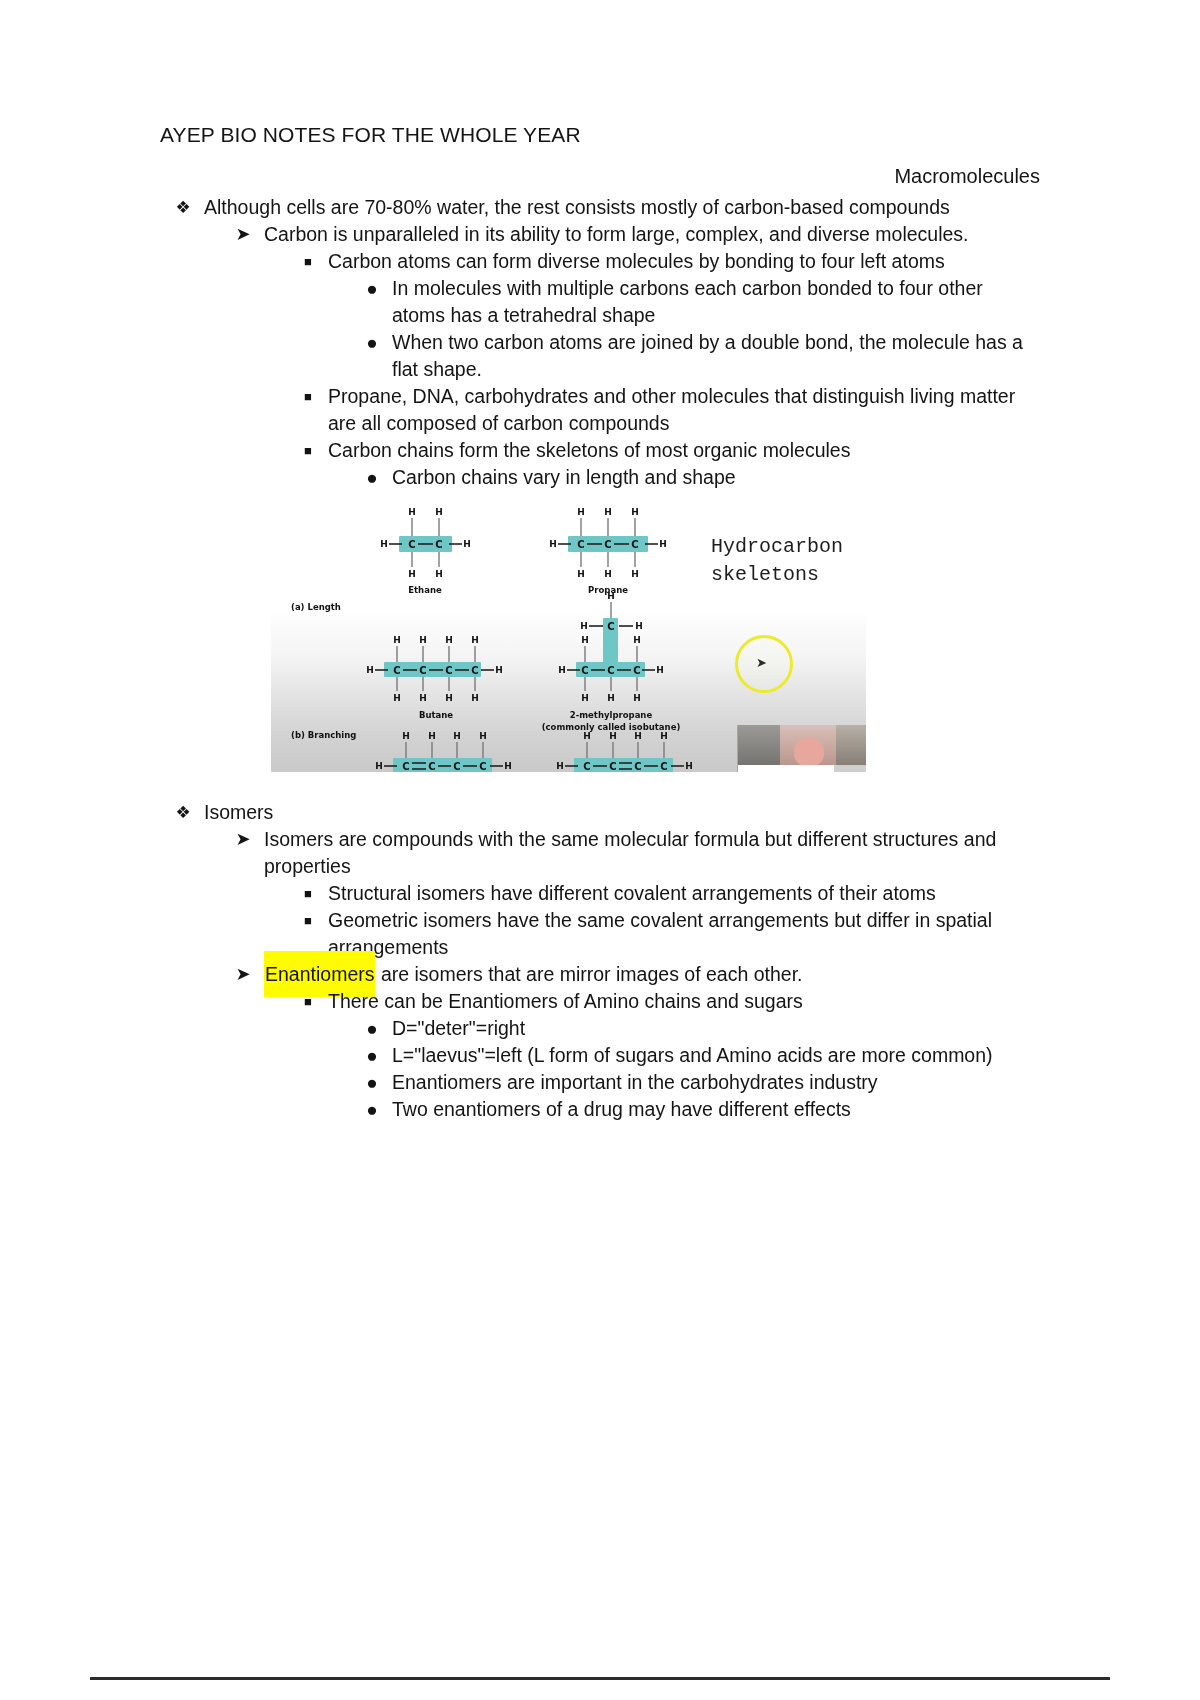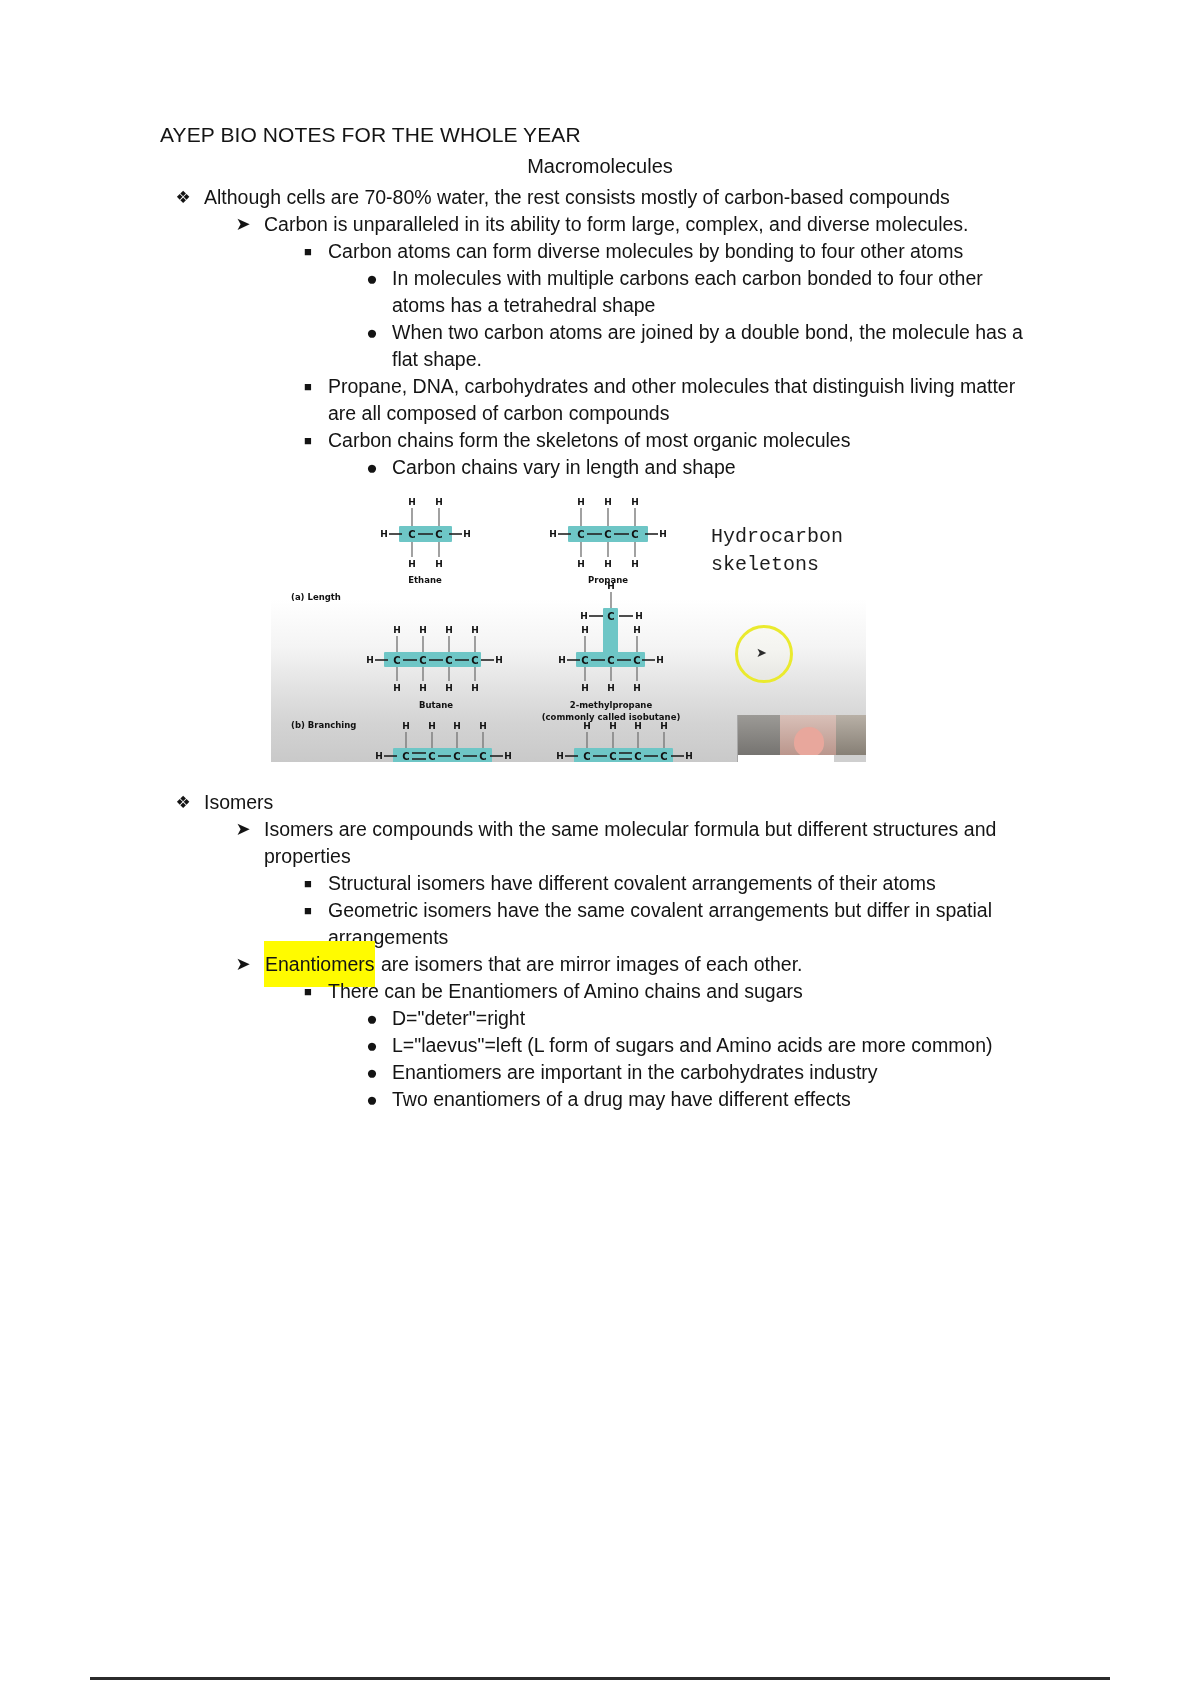--- a/index.html
+++ b/index.html
@@ -34,25 +34,25 @@
   
   .doc-title {
     text-align: left;
     font-size: 21px;
     letter-spacing: 0.1px;
     line-height: 30px;
     color: #141414;
     white-space: nowrap;
   }
   .doc-subtitle {
-    text-align: center;
+    text-align: right;
     font-size: 20px;
     line-height: 30px;
     color: #141414;
-    margin-top: 1px;
+    margin-top: 11px;
   }
 
   
   .lvl1, .lvl2, .lvl3, .lvl4 {
     position: relative;
     font-size: 19.5px;
     line-height: 27px;
     color: #141414;
   }
   .lvl1 { padding-left: 44px; margin-top: 3px; }
@@ -161,21 +161,21 @@
       <span class="txt">Although cells are 70-80% water, the rest consists mostly of carbon-based compounds</span>
     </div>
 
     <div class="lvl2">
       <span class="bullet b-arrow">➤</span>
       <span class="txt">Carbon is unparalleled in its ability to form large, complex, and diverse molecules.</span>
     </div>
 
     <div class="lvl3">
       <span class="bullet b-square">■</span>
-      <span class="txt">Carbon atoms can form diverse molecules by bonding to four other atoms</span>
+      <span class="txt">Carbon atoms can form diverse molecules by bonding to four left atoms</span>
     </div>
 
     <div class="lvl4">
       <span class="bullet b-dot">●</span>
       <span class="txt">In molecules with multiple carbons each carbon bonded to four other atoms has a tetrahedral shape</span>
     </div>
 
     <div class="lvl4">
       <span class="bullet b-dot">●</span>
       <span class="txt">When two carbon atoms are joined by a double bond, the molecule has a flat shape.</span>

